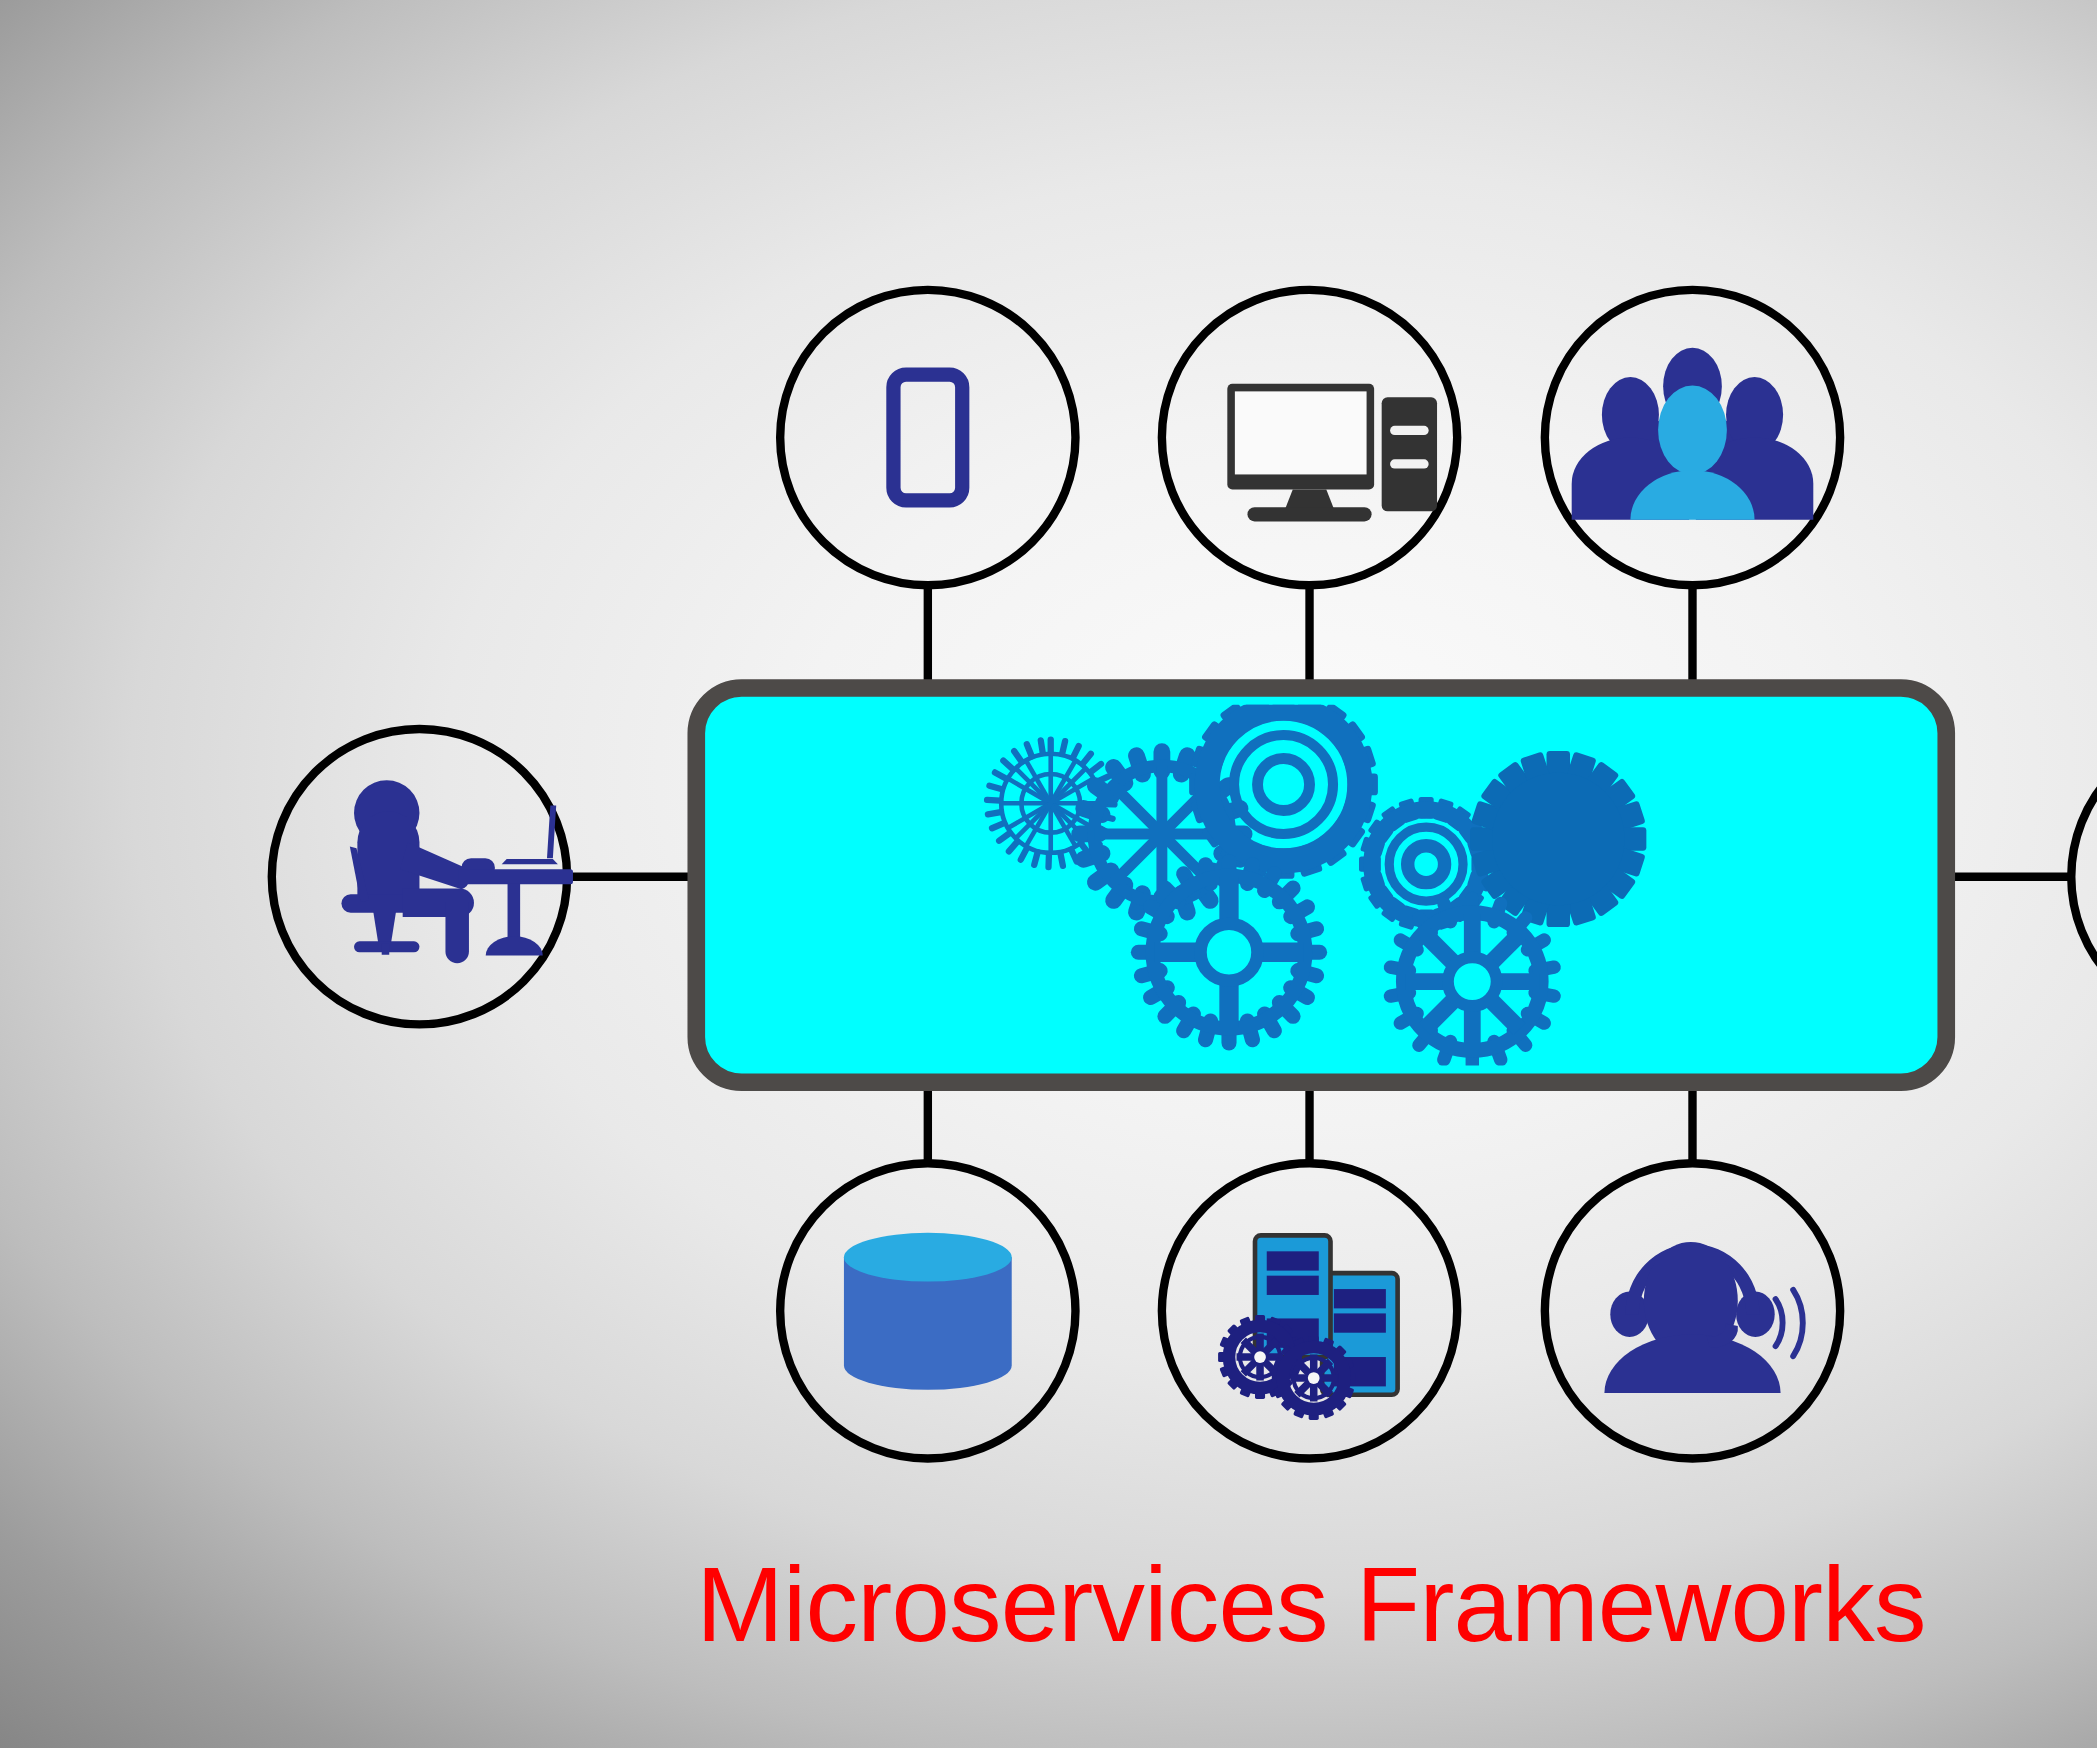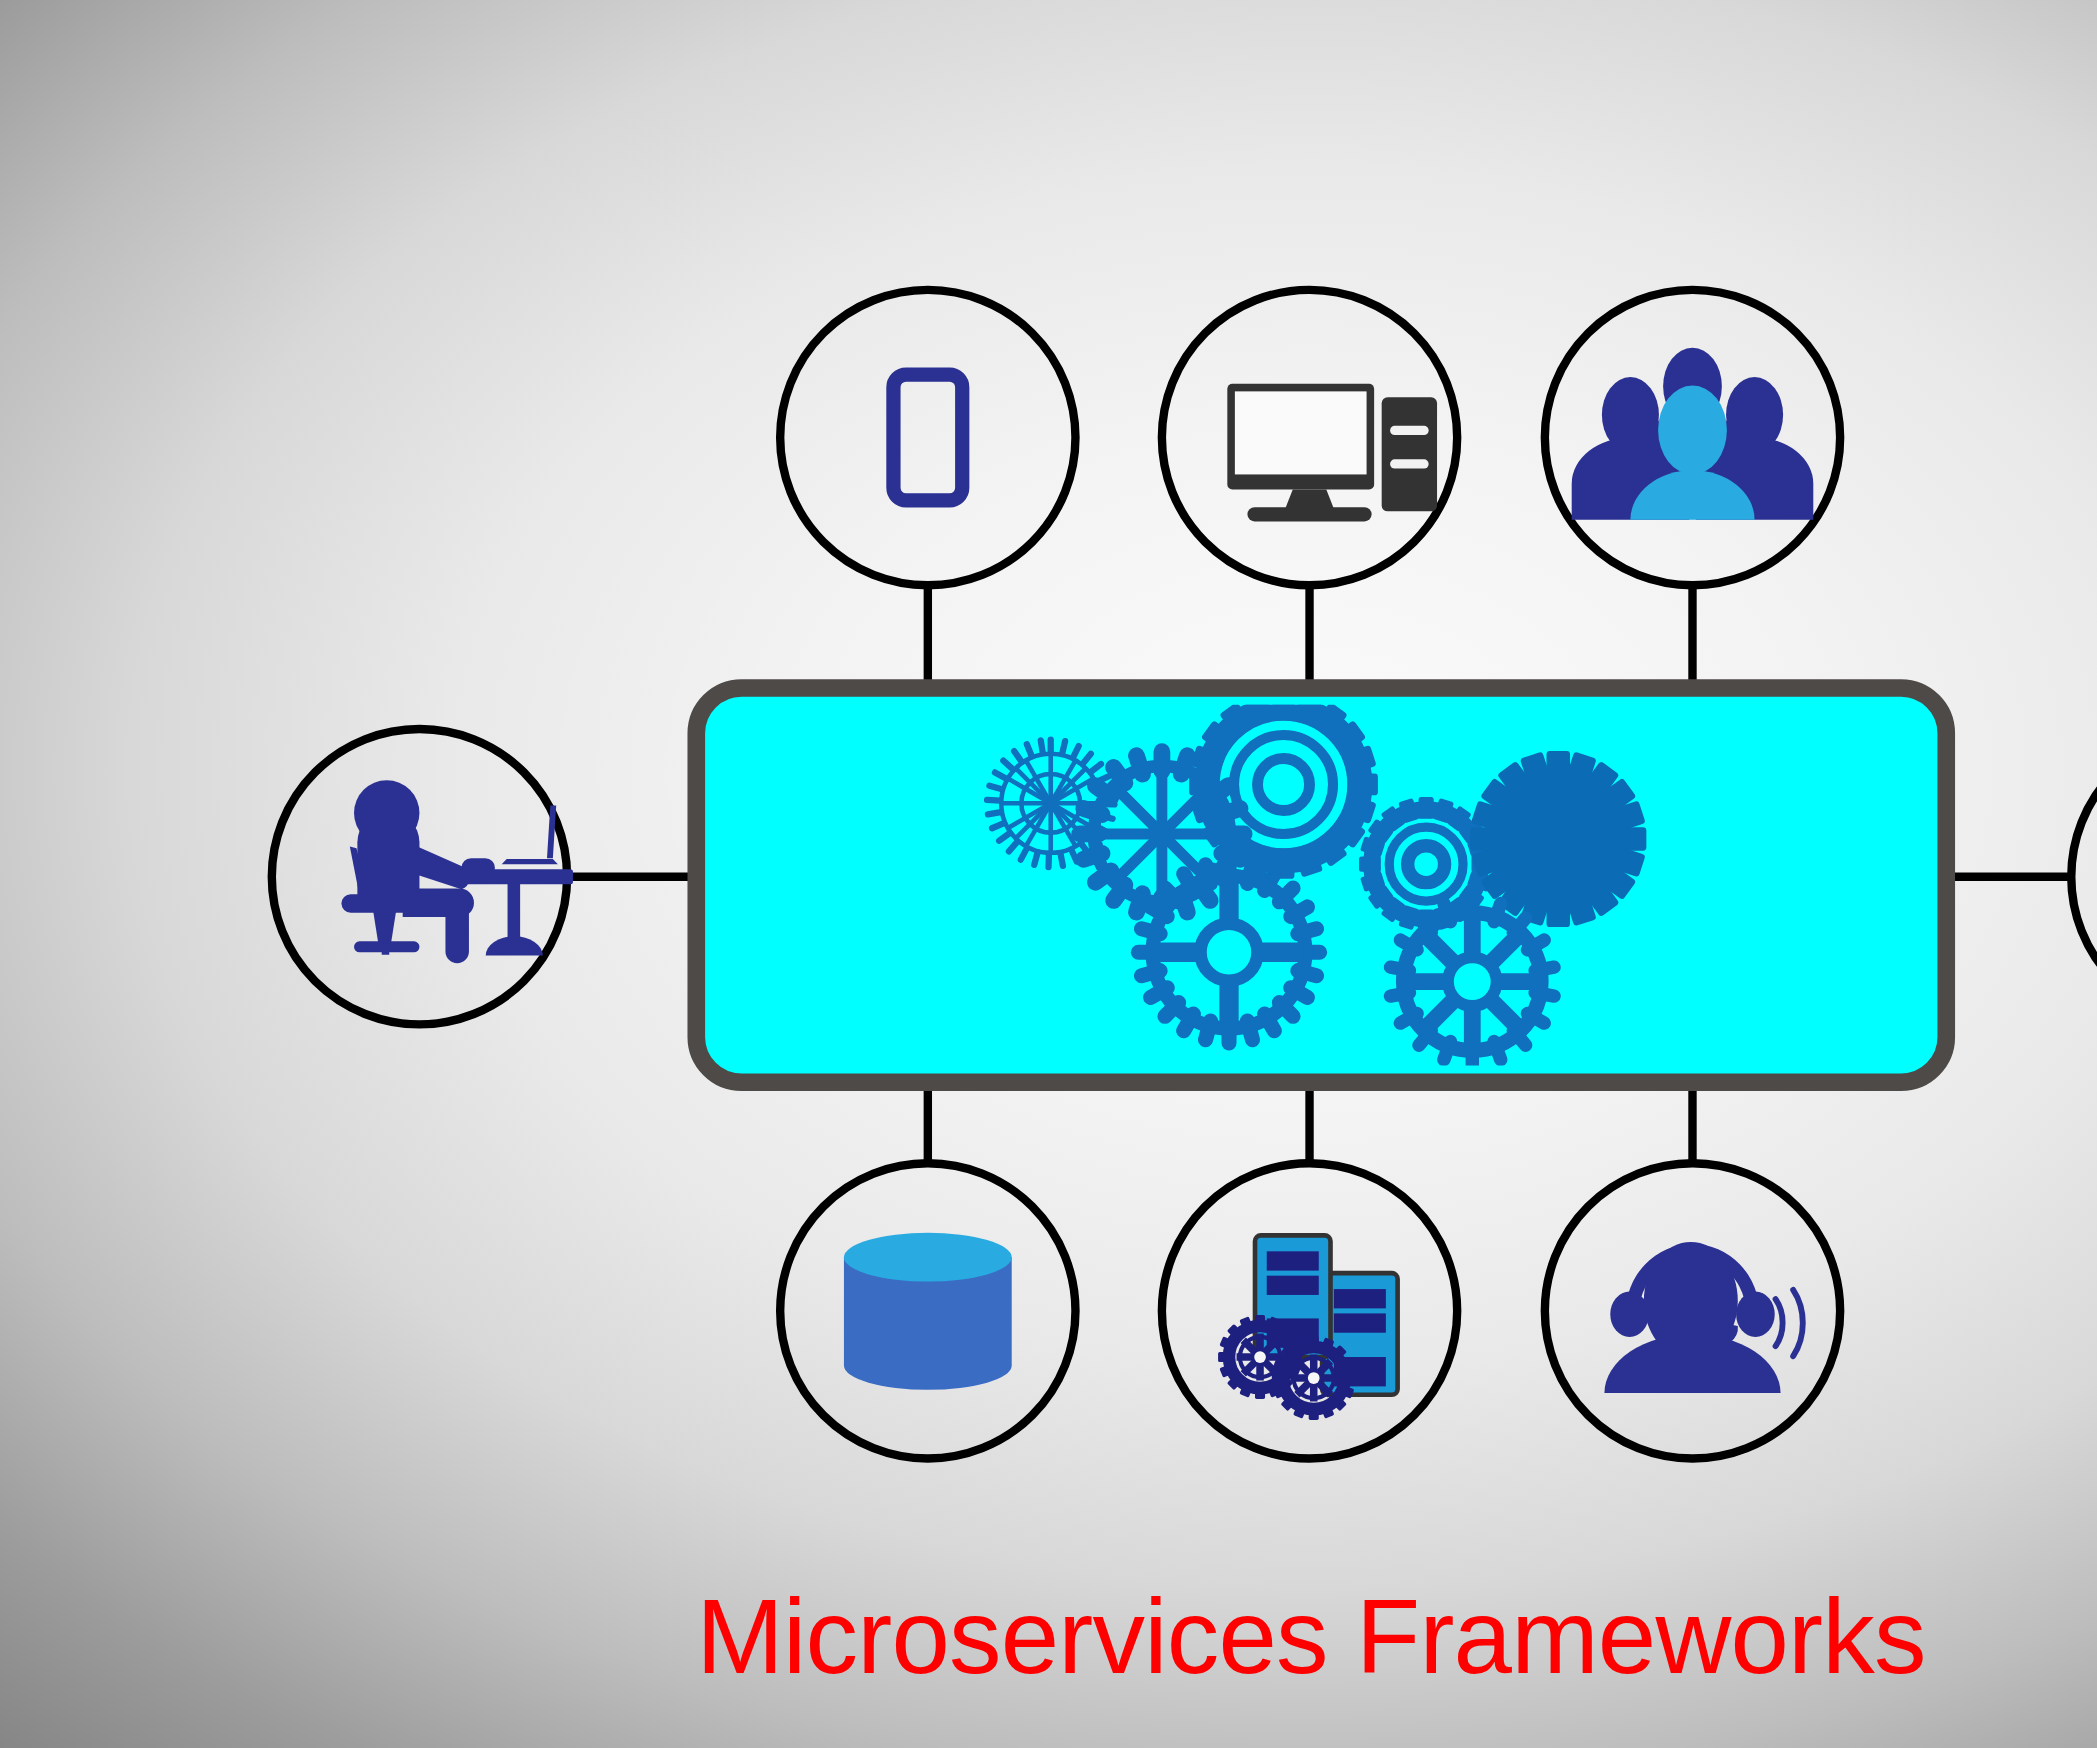--- a/index.html
+++ b/index.html
@@ -40,21 +40,20 @@
   }
   #title-text {
     display: inline-block;
     font-family: "Liberation Sans", sans-serif;
     font-size: 105px;
     font-weight: 400;
     color: #FF0000;
     letter-spacing: -0.8px;
     line-height: 1;
     white-space: nowrap;
-    margin-top: 32px;
   }
 </style>
 </head>
 <body>
 
 <div id="stage">
 
   <svg id="scene" viewBox="0 0 6251 4167" preserveAspectRatio="none">
 
     <defs>

